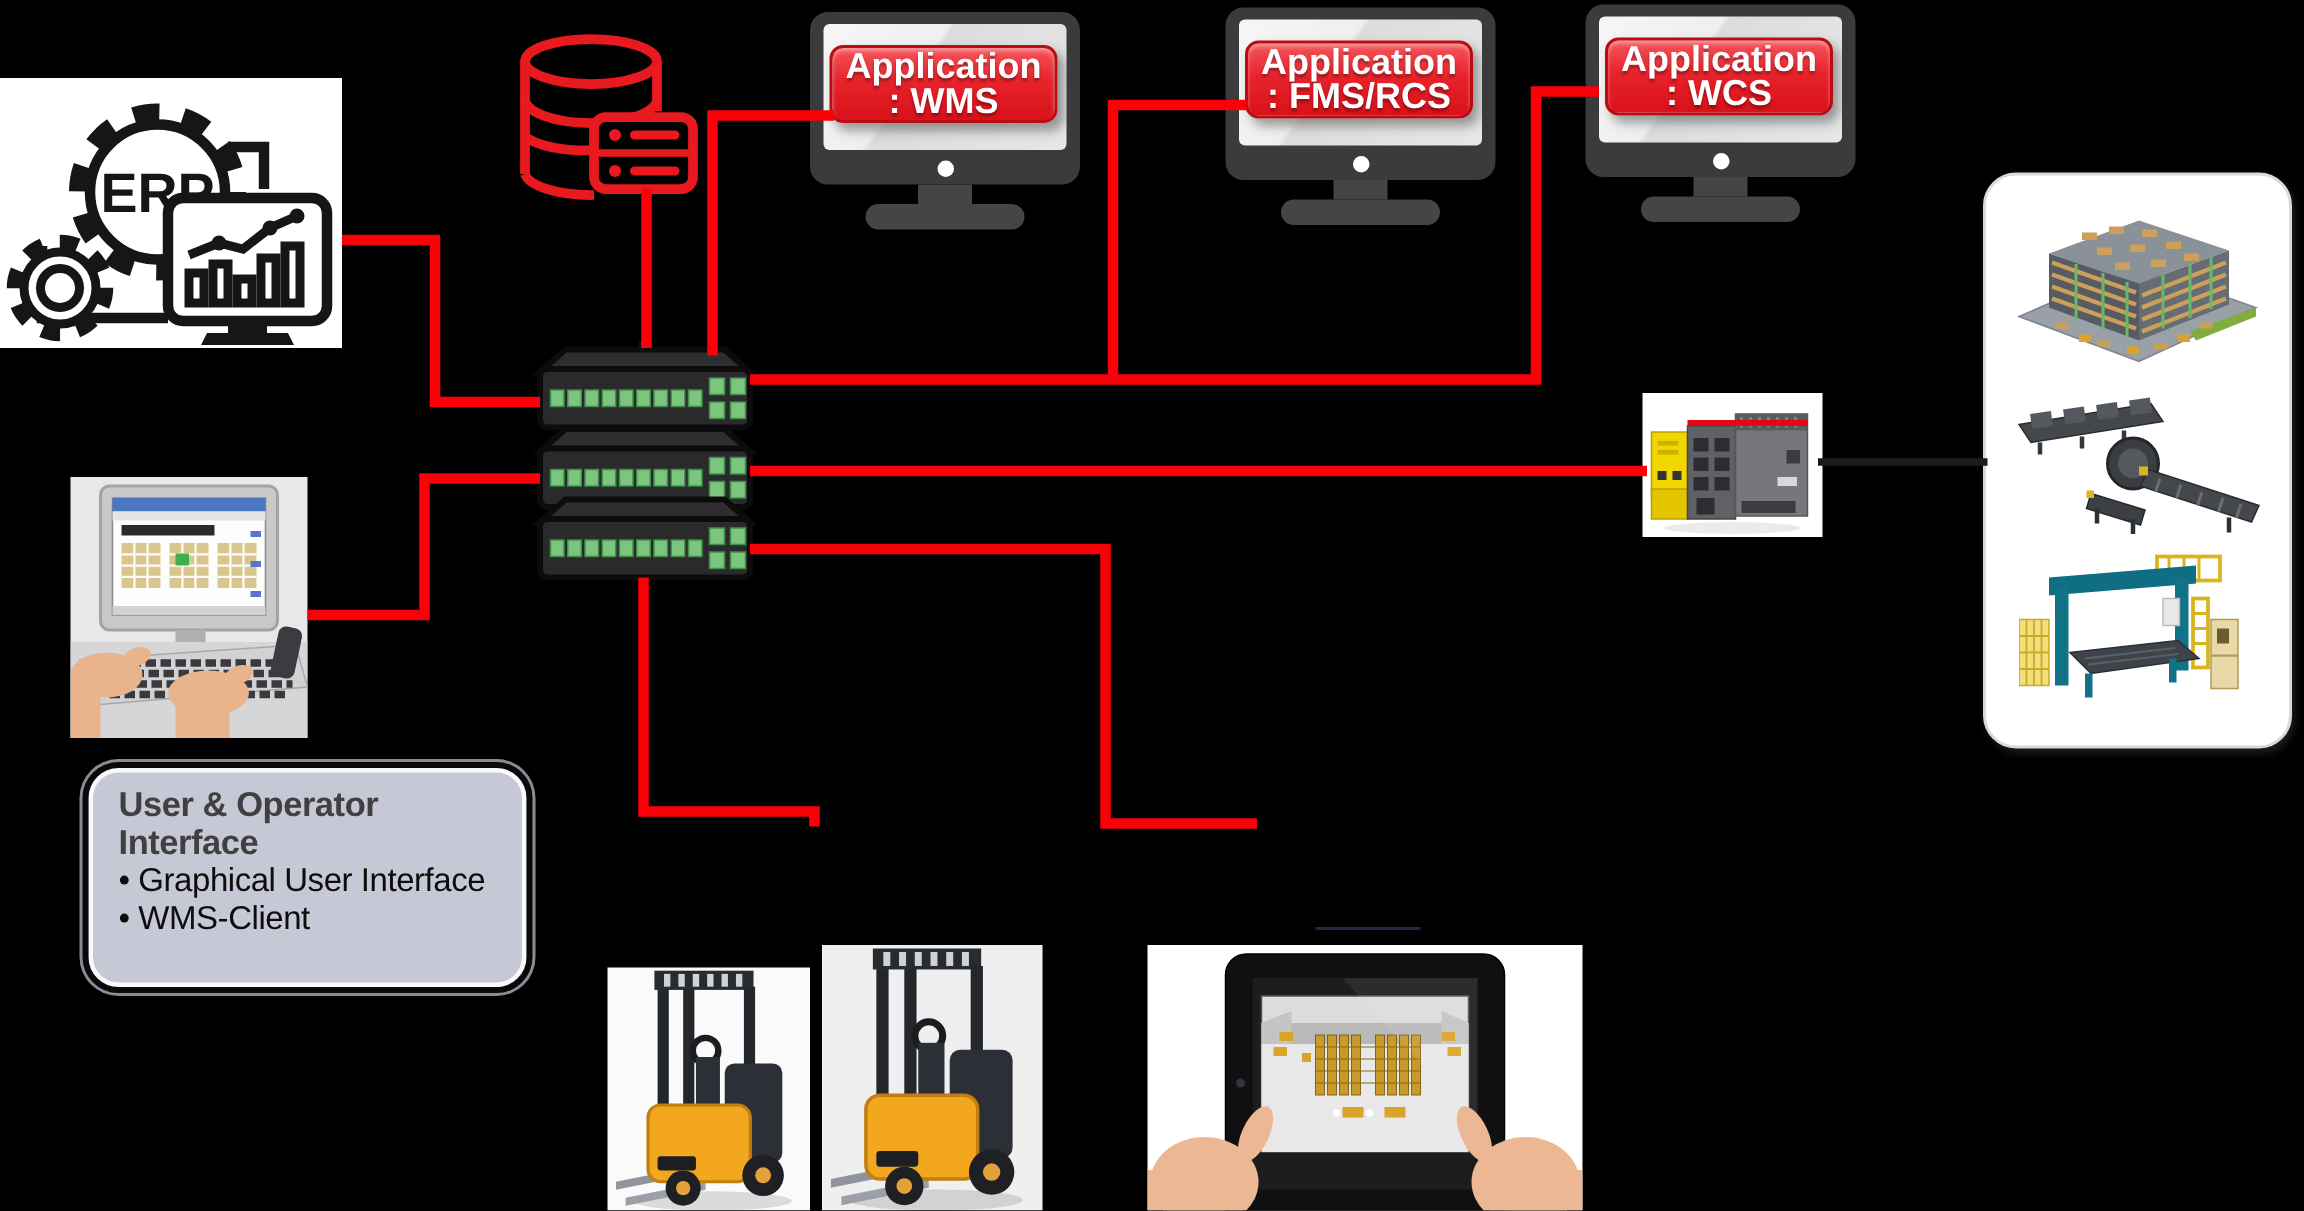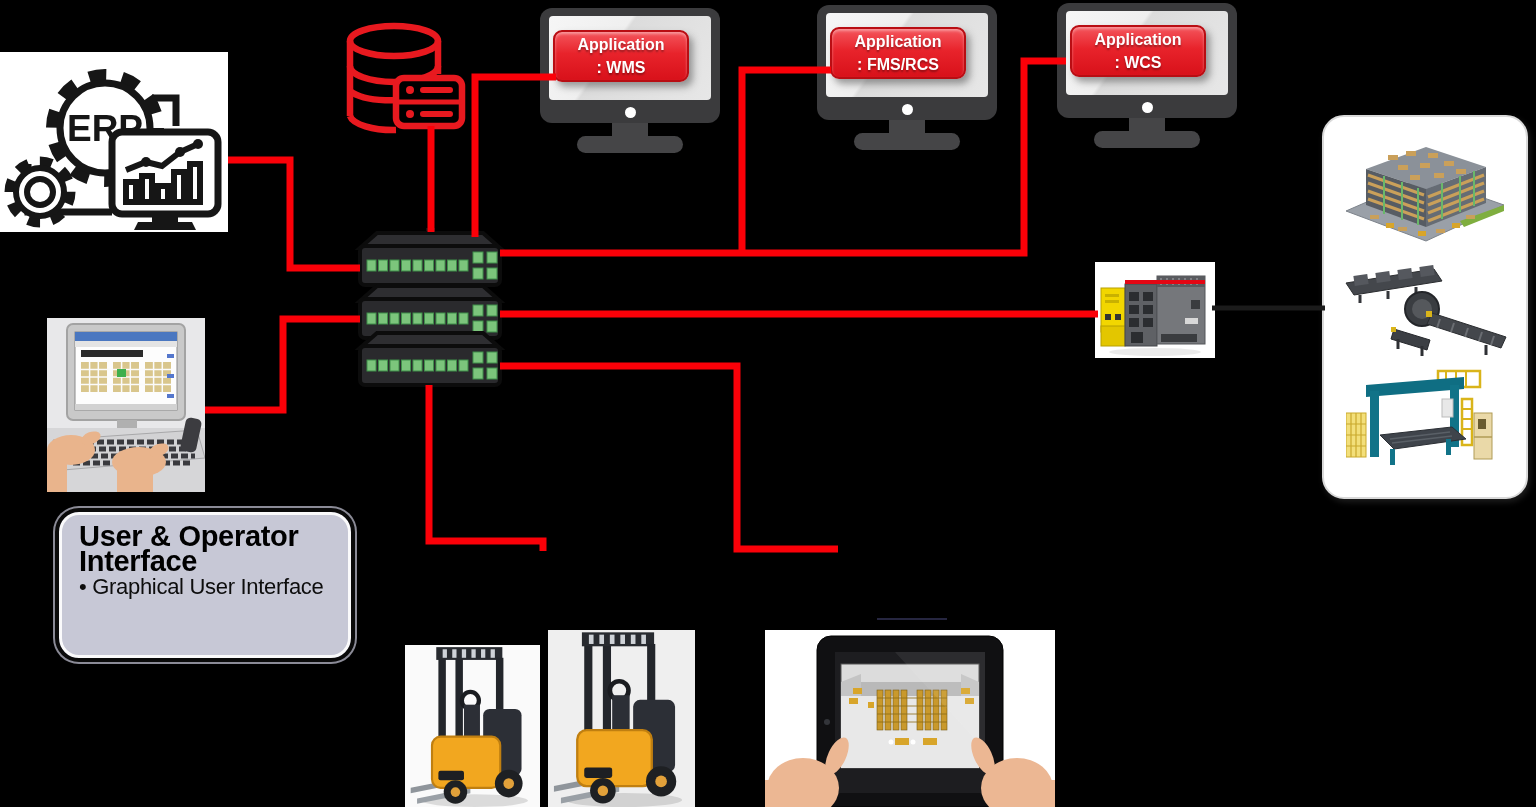--- a/index.html
+++ b/index.html
@@ -6,25 +6,25 @@
     font-family:"Liberation Sans", sans-serif;}
   #canvas{position:relative;width:1536px;height:807px;background:#000;}
   #wires{position:absolute;left:0;top:0;z-index:5;pointer-events:none;}
   .comp{position:absolute;z-index:2;}
 
   
   .monitor{position:absolute;width:180px;z-index:2;}
   .m-frame{position:relative;width:180px;height:115px;background:#3b3b3d;border-radius:12px;}
   .m-screen{position:absolute;left:9px;top:8px;right:9px;height:84px;border-radius:4px;
     background:linear-gradient(125deg,#f6f6f6 0%,#efefef 38%,#dcdcdc 40%,#e7e7e7 100%);}
-  .m-badge{position:absolute;left:13px;top:22px;width:136px;height:52px;
+  .m-badge{position:absolute;left:13px;top:22px;width:152px;height:52px;
     background:linear-gradient(180deg,#f4555c,#e8232b 45%,#d8111a);
     border:2px solid #b90d13;border-radius:9px;box-sizing:border-box;
     display:flex;flex-direction:column;align-items:center;justify-content:center;
-    color:#fff;font-weight:700;font-size:16px;line-height:23px;
+    color:#fff;font-weight:700;font-size:24px;line-height:23px;
     text-shadow:0 2px 2px rgba(0,0,0,.35);
     box-shadow:4px 5px 7px rgba(70,70,70,.5), inset 0 2px 3px rgba(255,255,255,.4);}
   .m-dot{position:absolute;left:50%;bottom:5px;width:11px;height:11px;margin-left:-5.5px;
     background:#fff;border-radius:50%;}
   .m-neck{width:36px;height:13px;background:#454547;margin:0 auto;}
   .m-base{width:106px;height:17px;background:#454547;border-radius:9px;margin:0 auto;}
 
   
   .photo{position:absolute;z-index:2;}
 
@@ -32,21 +32,21 @@
   #machines-panel{position:absolute;left:1322px;top:115px;width:202px;height:380px;
     background:#fff;border:2px solid #d9d9d9;border-radius:22px;z-index:2;
     box-shadow:2px 3px 6px rgba(255,255,255,.12);}
   #machines-panel svg{position:absolute;}
 
   
   #info-box{position:absolute;left:55px;top:508px;width:300px;height:154px;z-index:2;
     background:#c7c8d6;border:4px solid #0a0a0a;border-radius:24px;box-sizing:border-box;
     box-shadow:0 0 0 2px #8b8b97, inset 0 0 0 3px rgba(255,255,255,.9);
     padding:12px 10px 0 20px;}
-  .ib-title{color:#000000;font-size:29px;font-weight:800;line-height:25px;letter-spacing:-.3px;}
+  .ib-title{color:#404040;font-size:23px;font-weight:800;line-height:25px;letter-spacing:-.3px;}
   .ib-bullet{color:#0d0d0d;font-size:22px;font-weight:400;line-height:25px;letter-spacing:-.3px;}
 </style>
 </head>
 <body>
 
 <div id="canvas">
 
   <div class="comp" style="left:0;top:52px;width:228px;height:180px;background:#fff;">
     <svg width="228" height="180" viewBox="0 0 228 180">
       <path d="M152,46 L176,46 L176,74" fill="none" stroke="#161616" stroke-width="7"></path>
@@ -322,20 +322,21 @@
         <ellipse cx="112" cy="132" rx="10" ry="6" transform="rotate(-20 112 132)"></ellipse>
         <rect x="0" y="132" width="20" height="42"></rect>
         <rect x="70" y="150" width="36" height="24"></rect>
       </g>
     </svg>
   </div>
 
   <div id="info-box">
     <div class="ib-title">User &amp; Operator Interface</div>
     <div class="ib-bullet">• Graphical User Interface</div>
+    <div class="ib-bullet">• WMS-Client</div>
   </div>
 
   <div class="photo" style="left:405px;top:645px;width:135px;height:162px;background:#fafafa;">
     <svg width="135" height="162" viewBox="0 0 120 152">
       <ellipse cx="62" cy="146" rx="50" ry="6" fill="rgba(0,0,0,0.12)"></ellipse>
       <g>
         <polygon points="2,134 52,124 52,129 2,139" fill="#8f959b"></polygon>
         <polygon points="8,144 58,134 58,139 8,149" fill="#9aa0a6"></polygon>
         <rect x="28" y="10" width="7" height="92" fill="#23262b"></rect>
         <rect x="44" y="10" width="7" height="92" fill="#23262b"></rect>

